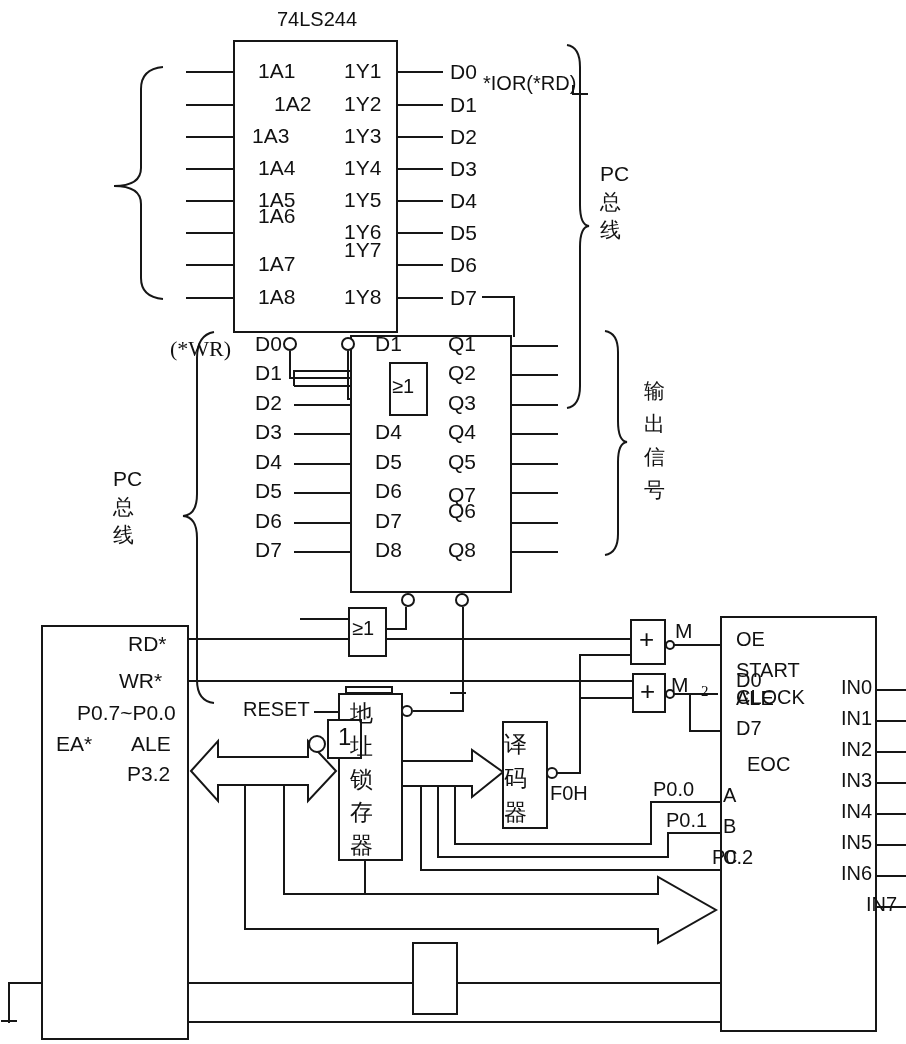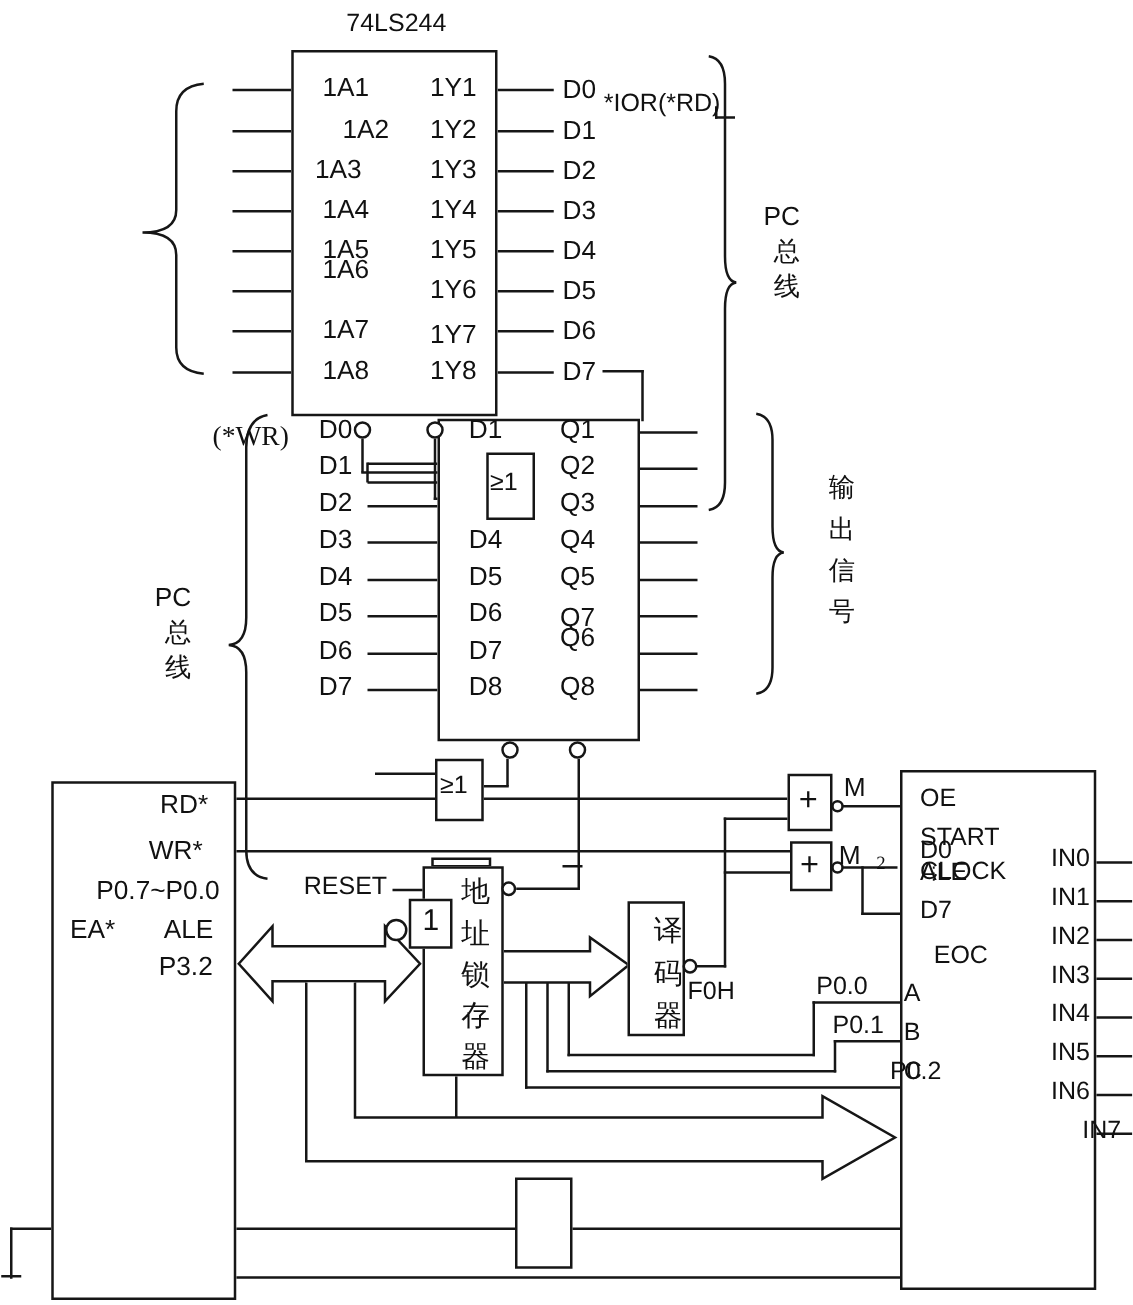--- a/index.html
+++ b/index.html
@@ -5,21 +5,21 @@
   html,body{margin:0;padding:0;background:#fff;}
   #canvas{position:relative;width:906px;height:1044px;background:#fff;overflow:hidden;
           font-family:"Liberation Sans",sans-serif;color:#111;}
   .h{position:absolute;height:2px;background:#161616;}
   .v{position:absolute;width:2px;background:#161616;}
   .bx{position:absolute;border:2px solid #161616;background:#fff;box-sizing:border-box;}
   .bb{position:absolute;border:2px solid #161616;background:#fff;border-radius:50%;box-sizing:border-box;}
   .lbl{position:absolute;font-size:21px;line-height:1.05;white-space:nowrap;color:#111;}
   .f20{font-size:20px;} .f22{font-size:22px;} .f24{font-size:24px;} .f26{font-size:26px;}
   .serif{font-family:"Liberation Serif",serif;}
-  .vstack{position:absolute;text-align:right;}
+  .vstack{position:absolute;text-align:left;}
   .vstack span{display:block;}
   svg{position:absolute;left:0;top:0;}
   .ra{text-align:right;}
 </style>
 </head>
 <body>
 
 <div id="canvas">
 
   <div class="h" style="left:186px;top:71px;width:47px"></div>
@@ -171,21 +171,21 @@
   <div class="lbl" style="left:258px;top:189px">1A5</div>
   <div class="lbl" style="left:258px;top:205px">1A6</div>
   <div class="lbl" style="left:258px;top:253px">1A7</div>
   <div class="lbl" style="left:258px;top:286px">1A8</div>
   <div class="lbl" style="left:344px;top:60px">1Y1</div>
   <div class="lbl" style="left:344px;top:93px">1Y2</div>
   <div class="lbl" style="left:344px;top:125px">1Y3</div>
   <div class="lbl" style="left:344px;top:157px">1Y4</div>
   <div class="lbl" style="left:344px;top:189px">1Y5</div>
   <div class="lbl" style="left:344px;top:221px">1Y6</div>
-  <div class="lbl" style="left:344px;top:257px">1Y7</div>
+  <div class="lbl" style="left:344px;top:239px">1Y7</div>
   <div class="lbl" style="left:344px;top:286px">1Y8</div>
 
   <div class="lbl" style="left:450px;top:61px">D0</div>
   <div class="lbl" style="left:450px;top:94px">D1</div>
   <div class="lbl" style="left:450px;top:126px">D2</div>
   <div class="lbl" style="left:450px;top:158px">D3</div>
   <div class="lbl" style="left:450px;top:190px">D4</div>
   <div class="lbl" style="left:450px;top:222px">D5</div>
   <div class="lbl" style="left:450px;top:254px">D6</div>
   <div class="lbl" style="left:450px;top:287px">D7</div>

